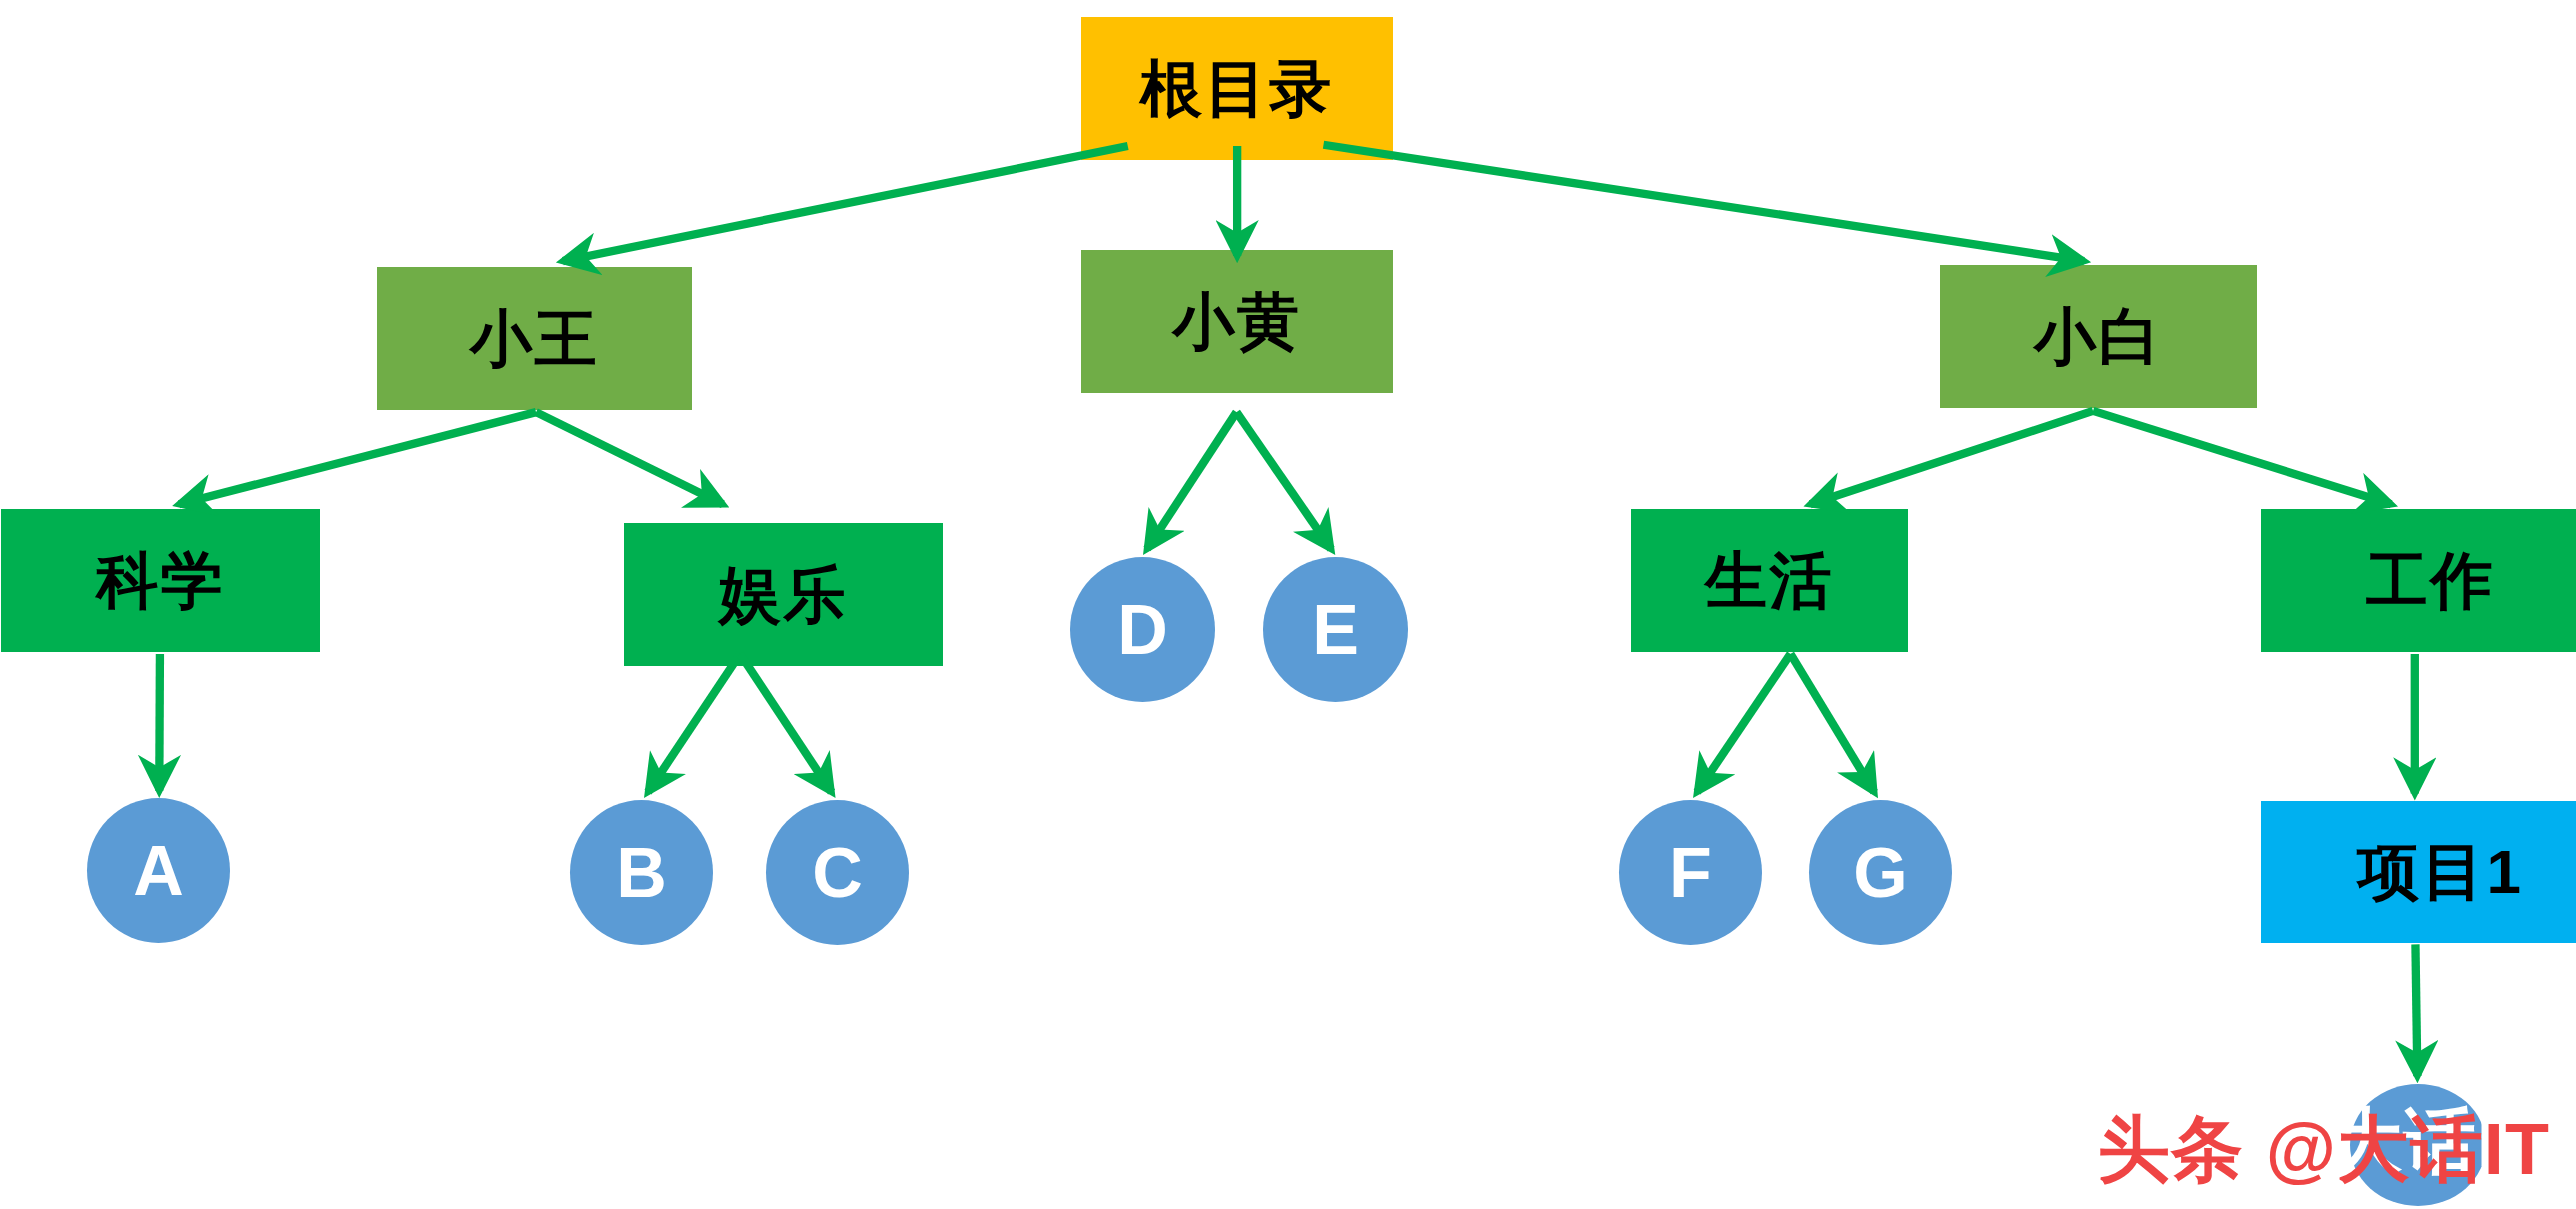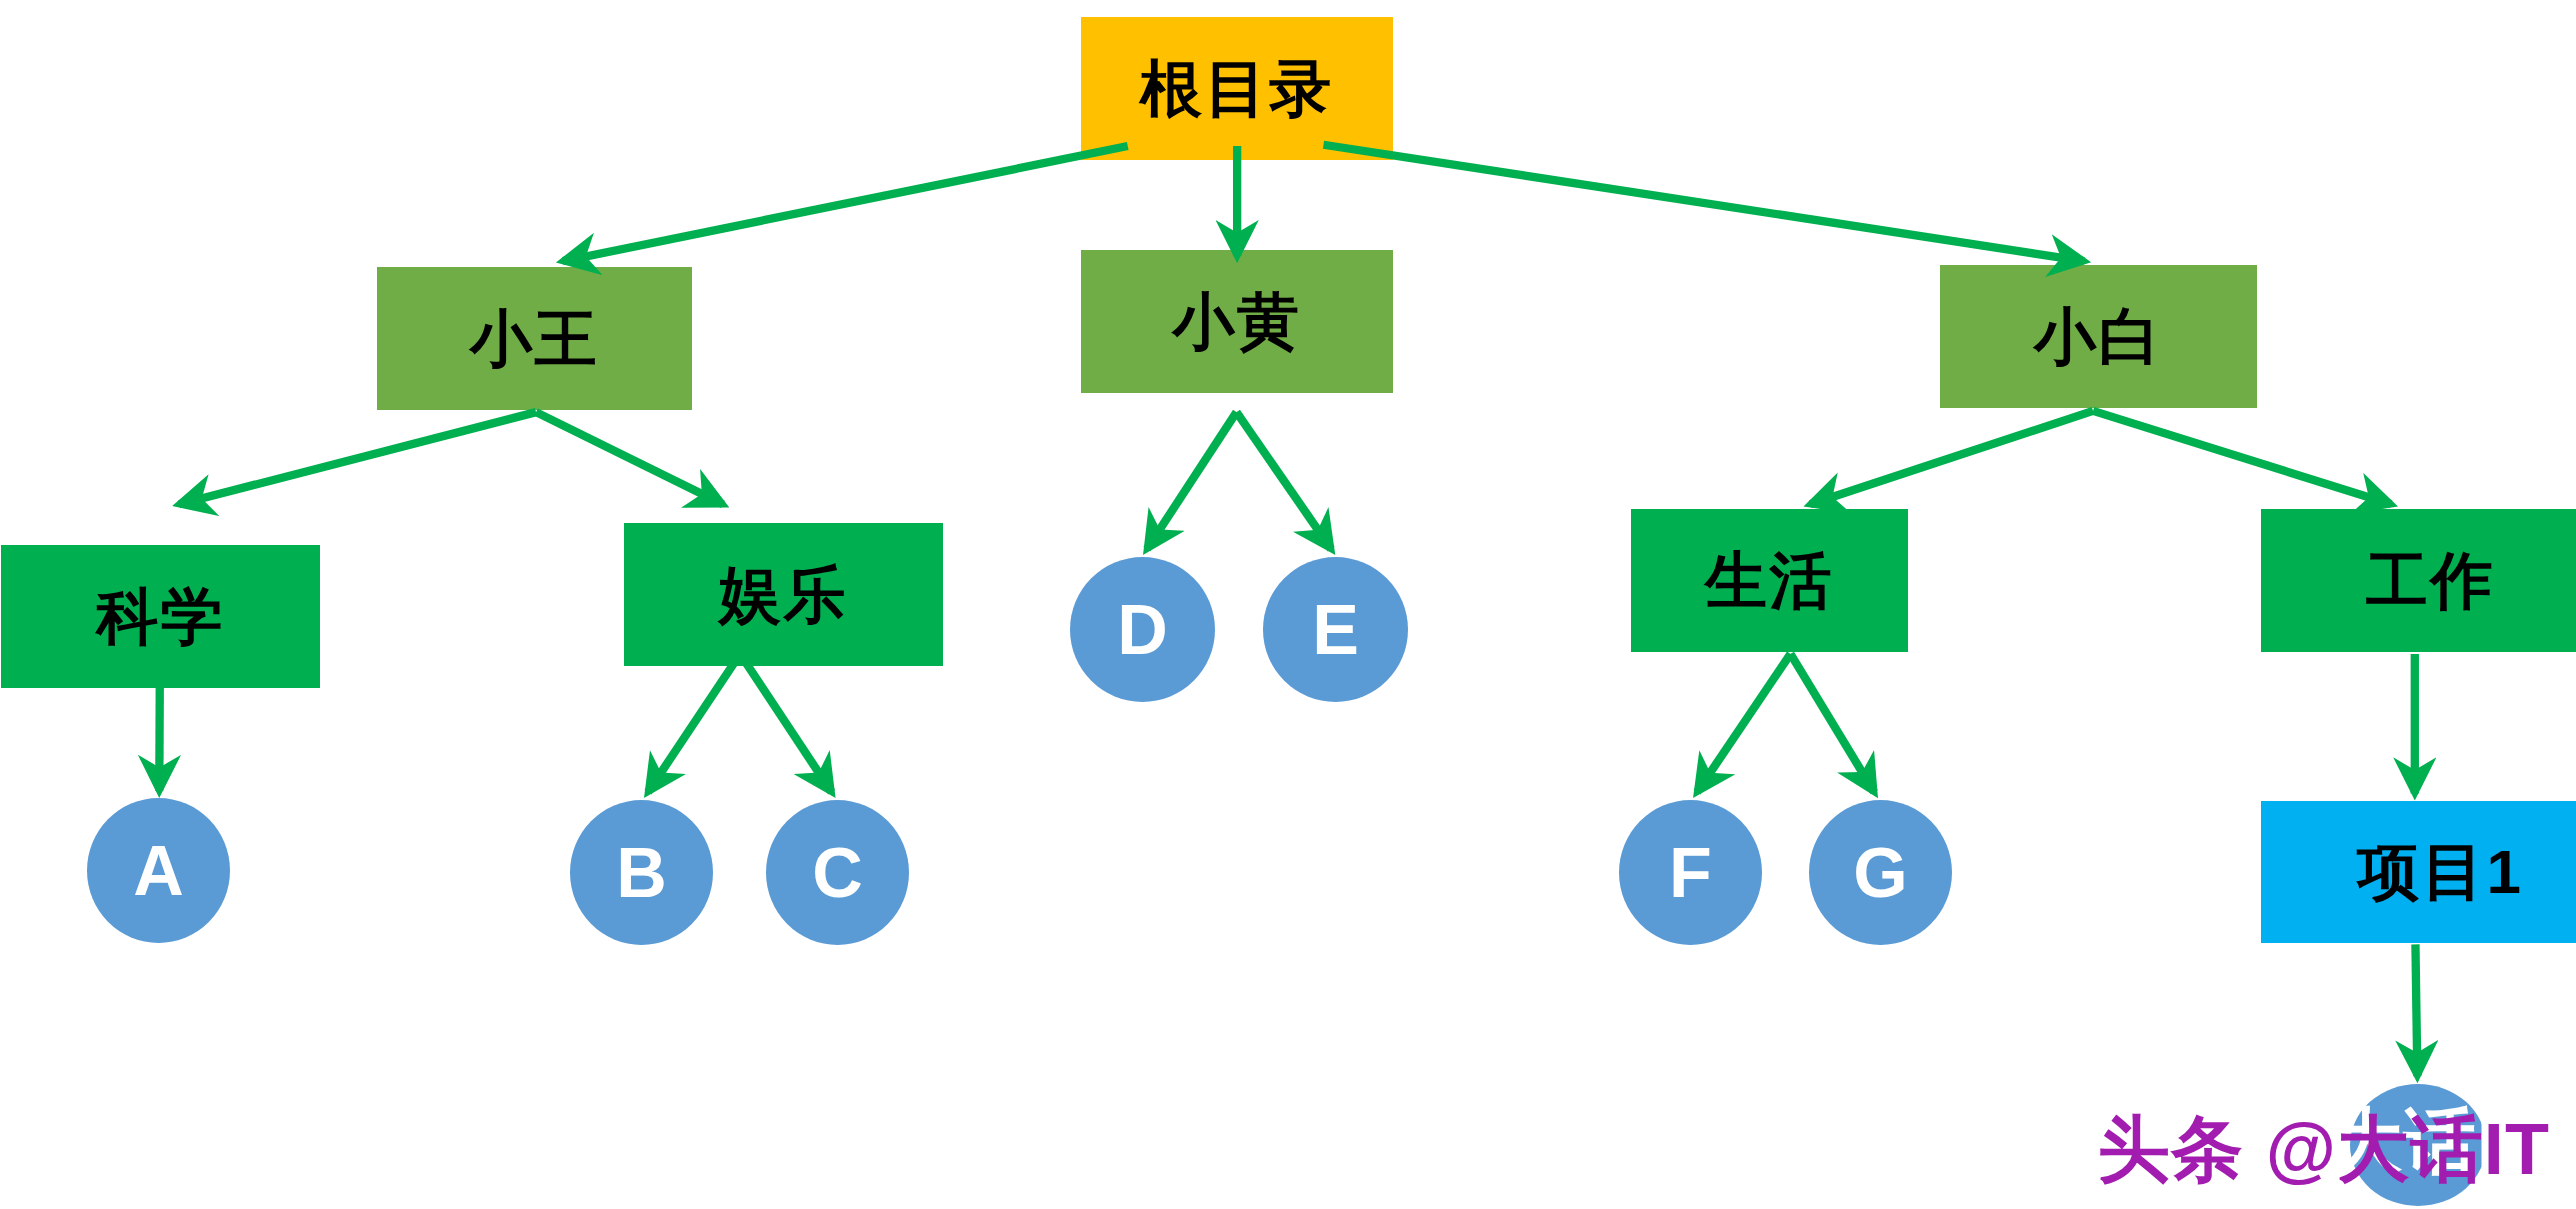--- a/index.html
+++ b/index.html
@@ -17,40 +17,40 @@
   .fill-person{background:var(--person_fill);}
   .fill-category{background:var(--category_fill);}
   .fill-project{background:var(--project_fill);}
   .fill-leaf{background:var(--leaf_fill);}
 
   
   #n-root    {left:1081px;top:1.3px;   width:312px;height:143px;}
   #n-p1      {left:377px; top:267px; width:315px;height:143px;}
   #n-p2      {left:1081px;top:250px; width:312px;height:143px;}
   #n-p3      {left:1940px;top:265px; width:317px;height:143px;text-align:right;}
-  #n-c1      {left:1.3px;   top:509px; width:319px;height:143px;margin-top:36px;}
+  #n-c1      {left:1.3px;   top:509px; width:319px;height:143px;}
   #n-c2      {left:581px; top:523px; width:319px;height:143px;margin-left:43px;}
   #n-c3      {left:1631px;top:509px; width:277px;height:143px;}
   #n-c4      {left:2261px;top:509px; width:307px;height:143px;padding-left:16px;}
   #n-proj    {left:2261px;top:801px;width:307px;height:142px;padding-left:26px;}
   #n-A {left:87px; top:798px;width:143px;height:145px;}
   #n-B {left:570px; top:800px;width:143px;height:145px;}
   #n-C {left:766px;top:800px;width:143px;height:145px;}
   #n-D {left:1070px;top:557px; width:145px;height:145px;}
   #n-E {left:1263px;top:557px; width:145px;height:145px;}
   #n-F {left:1619px;top:800px;width:143px;height:145px;}
   #n-G {left:1809px;top:800px;width:143px;height:145px;}
   #n-H {left:2350px;top:1084px;width:136px;height:122px;}
 
   #edges{position:absolute;left:0;top:0;z-index:2;pointer-events:none;}
   .edge{stroke:var(--arrow);stroke-width:13px;fill:none;}
 
   #watermark{
     position:absolute;right:25.6px;top:1102px;z-index:5;
-    font-size:72px;font-weight:700;color:#a21caf;white-space:nowrap;
+    font-size:72px;font-weight:700;color:#ef4444;white-space:nowrap;
     text-shadow:-7px -8.3px 0 #ffffff;letter-spacing:1.3px;
   }
 </style>
 </head>
 <body>
 
 <div class="node rect fill-root" id="n-root">
     <span>根目录</span>
   </div>
 <div class="node rect fill-person" id="n-p1">

